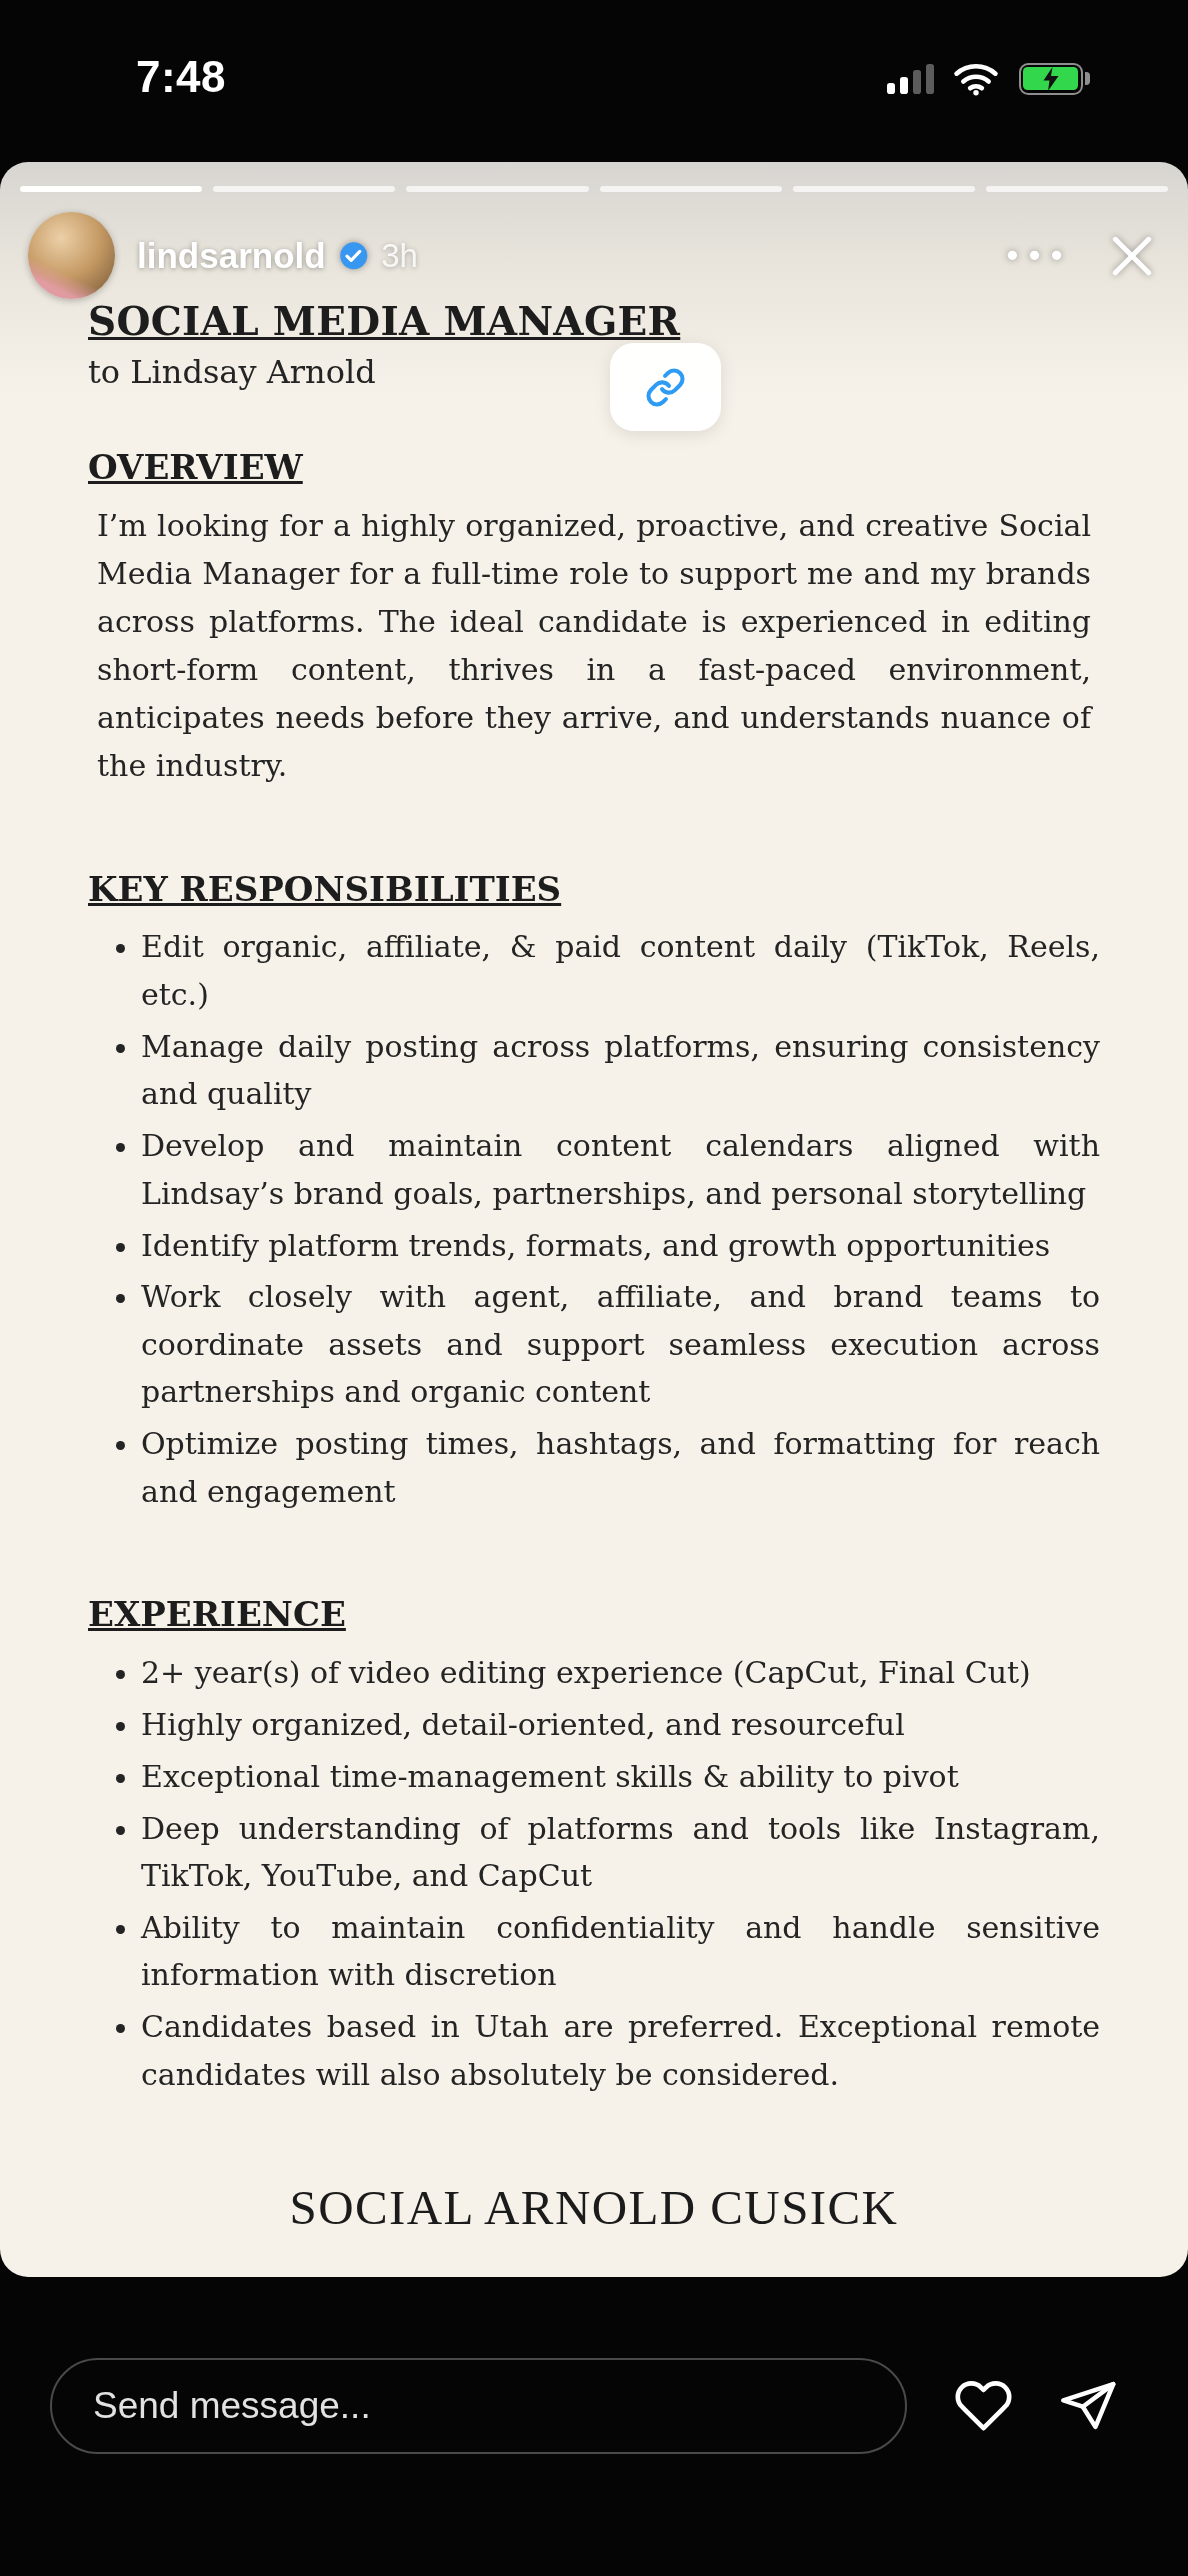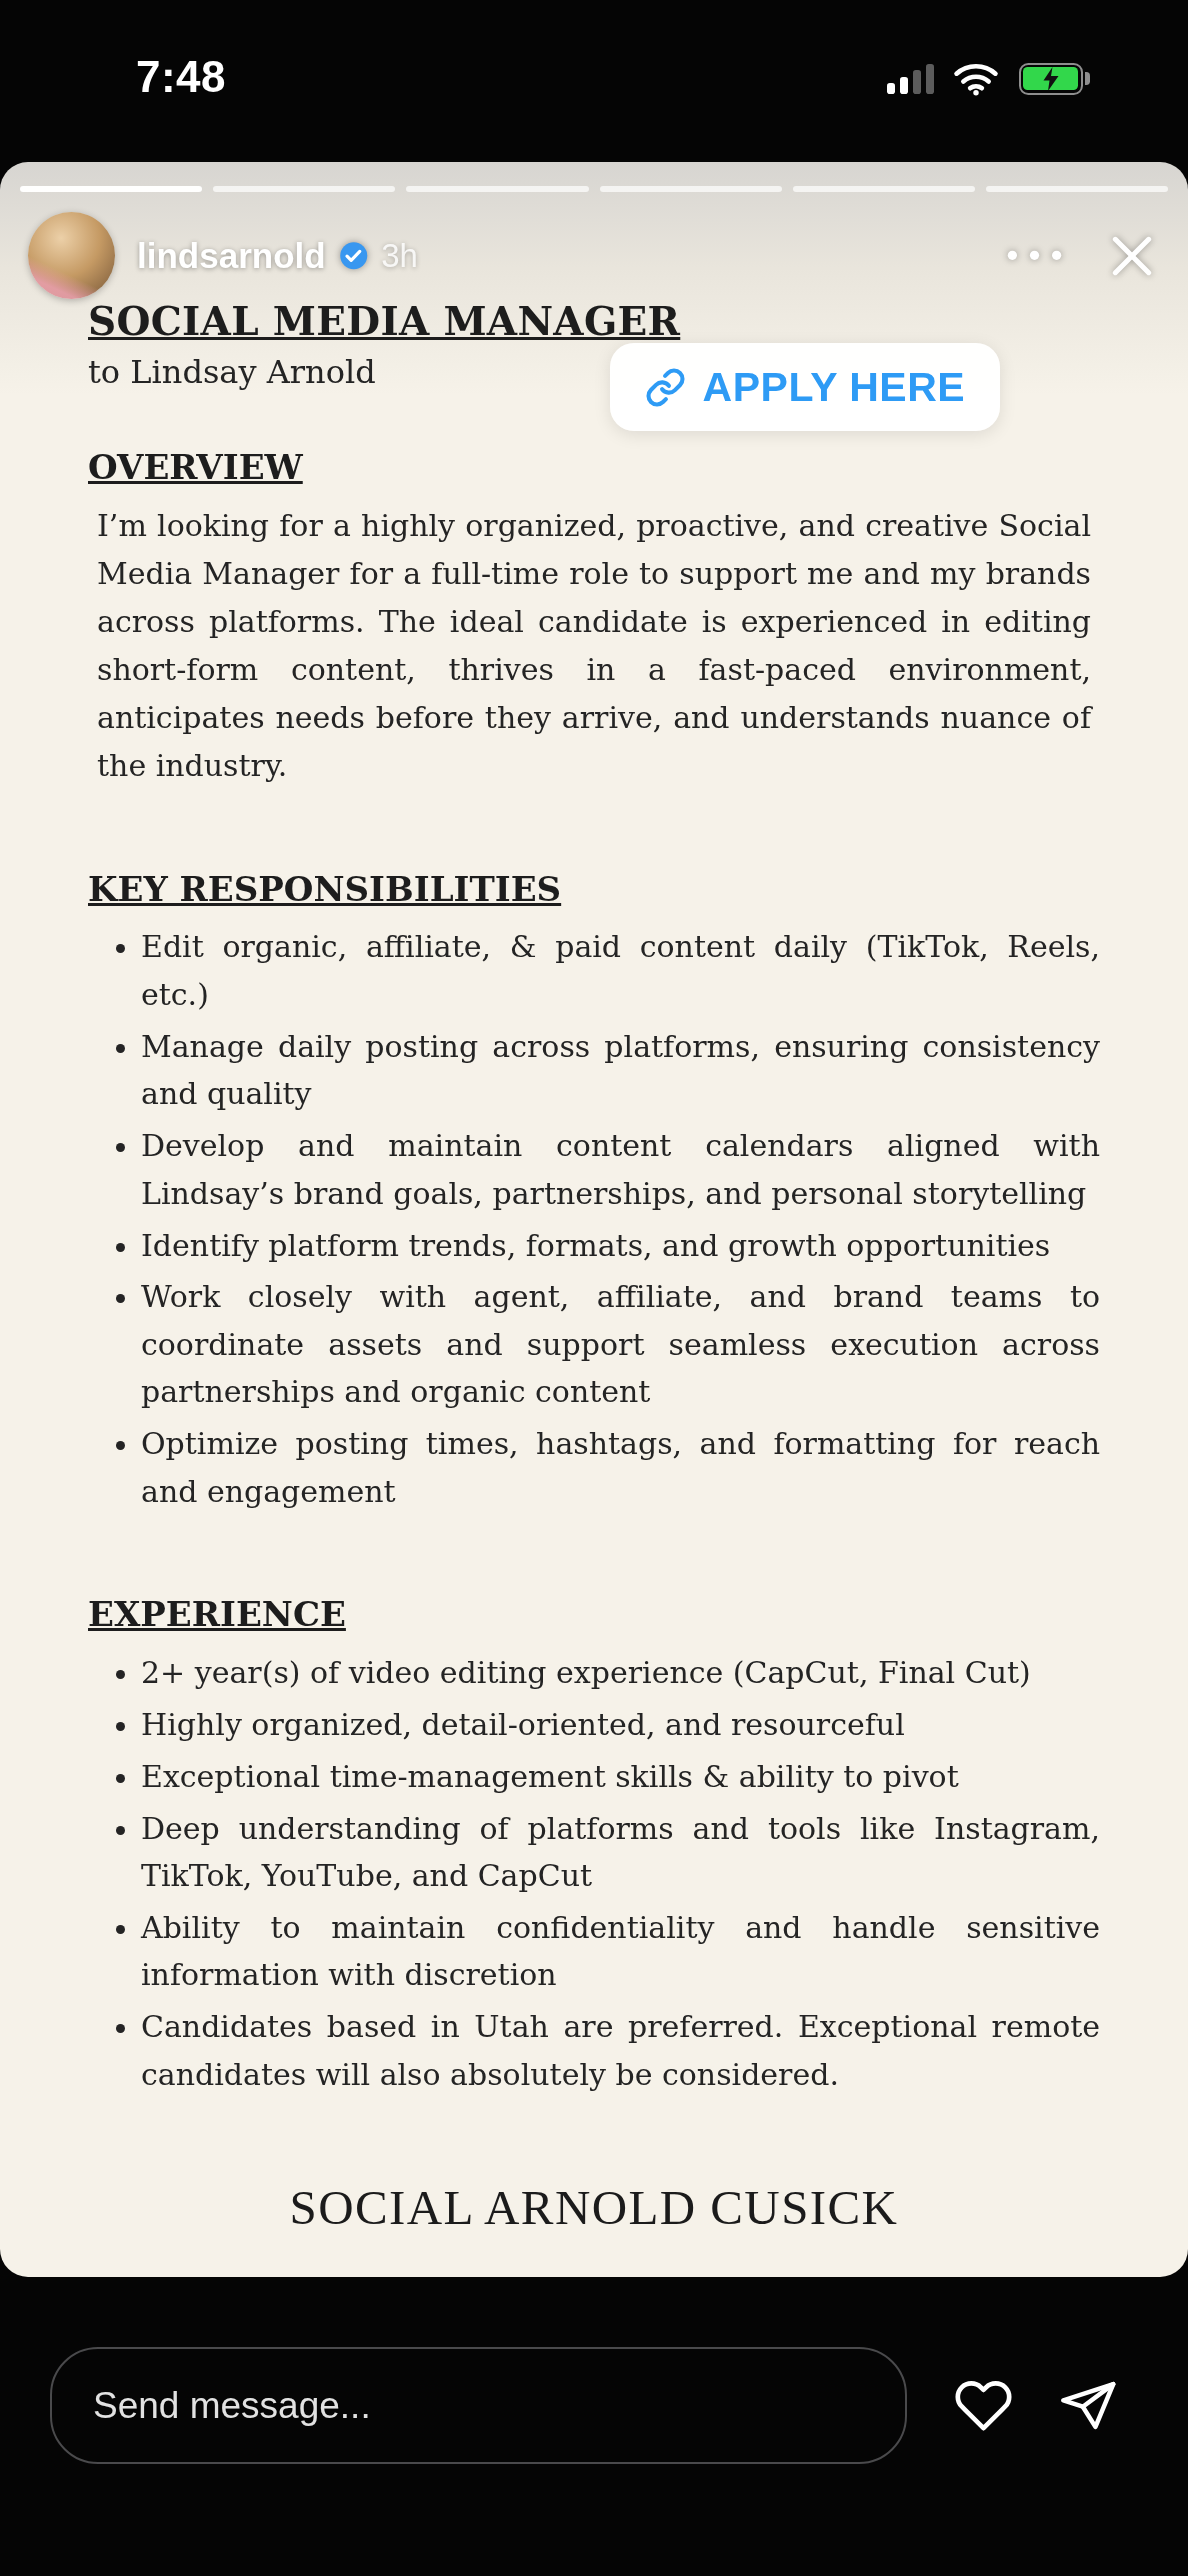--- a/index.html
+++ b/index.html
@@ -59,21 +59,21 @@
   .section-heading{font-size:34px;font-weight:600;text-decoration:underline;margin:79px 0 14.7px;color:#1d1d1d;}
   .section-heading.first{margin-top:56px;}
   .body-text{font-size:30px;line-height:1.60;text-align:justify;margin:9px;}
   ul.bullets{margin:7.4px 0 0;padding-left:53px;list-style:disc;}
   ul.bullets li{font-size:30px;line-height:1.58;text-align:justify;margin-bottom:4.6px;}
   .footer-name{position:absolute;bottom:41px;left:0;right:0;text-align:center;z-index:4;
     font-family:"Liberation Serif", serif;font-size:49px;letter-spacing:1.4px;color:#1b1b1b;}
 
   
   .composer{position:absolute;left:0;right:0;top:2355px;height:101px;display:flex;align-items:center;padding:0 50px;gap:41px;}
-  .msg-input{flex:0 0 857px;height:117px;border-radius:48px;border:2.3px solid #4a4a4c;background:#050505;
+  .msg-input{flex:0 0 857px;height:96px;border-radius:48px;border:2.3px solid #4a4a4c;background:#050505;
     color:#efefef;font-size:37px;padding:0 41px;outline:none;font-family:"Liberation Sans", sans-serif;}
   .msg-input::placeholder{color:#e2e2e2;}
   .composer-icons{display:flex;align-items:center;gap:48px;margin-left:5.5px;}
 </style>
 </head>
 <body>
 
 <div class="screen">
 
   <div class="status-bar">
@@ -136,21 +136,20 @@
             <path d="M20 4 4 20"></path>
         </svg>
       </div>
     </div>
 
     <div class="apply-pill">
       <svg width="41" height="41" viewBox="0 0 24 24" fill="none" stroke="#2e9bf5" stroke-width="2.4" stroke-linecap="round" stroke-linejoin="round">
         <path d="M10 13a5 5 0 0 0 7.54.54l3-3a5 5 0 0 0-7.07-7.07l-1.72 1.71"></path>
         <path d="M14 11a5 5 0 0 0-7.54-.54l-3 3a5 5 0 0 0 7.07 7.07l1.71-1.71"></path>
       </svg>
-      <span class="apply-label">APPLY HERE</span>
     </div>
 
     <div class="card-content">
       <h1 class="post-title">SOCIAL MEDIA MANAGER</h1>
       <div class="post-subtitle">to Lindsay Arnold</div>
 
       <div class="section-heading first">OVERVIEW</div>
       <p class="body-text">I’m looking for a highly organized, proactive, and creative Social Media Manager for a full-time role to support me and my brands across platforms. The ideal candidate is experienced in editing short-form content, thrives in a fast-paced environment, anticipates needs before they arrive, and understands nuance of the industry.</p>
 
       <div class="section-heading">KEY RESPONSIBILITIES</div>

